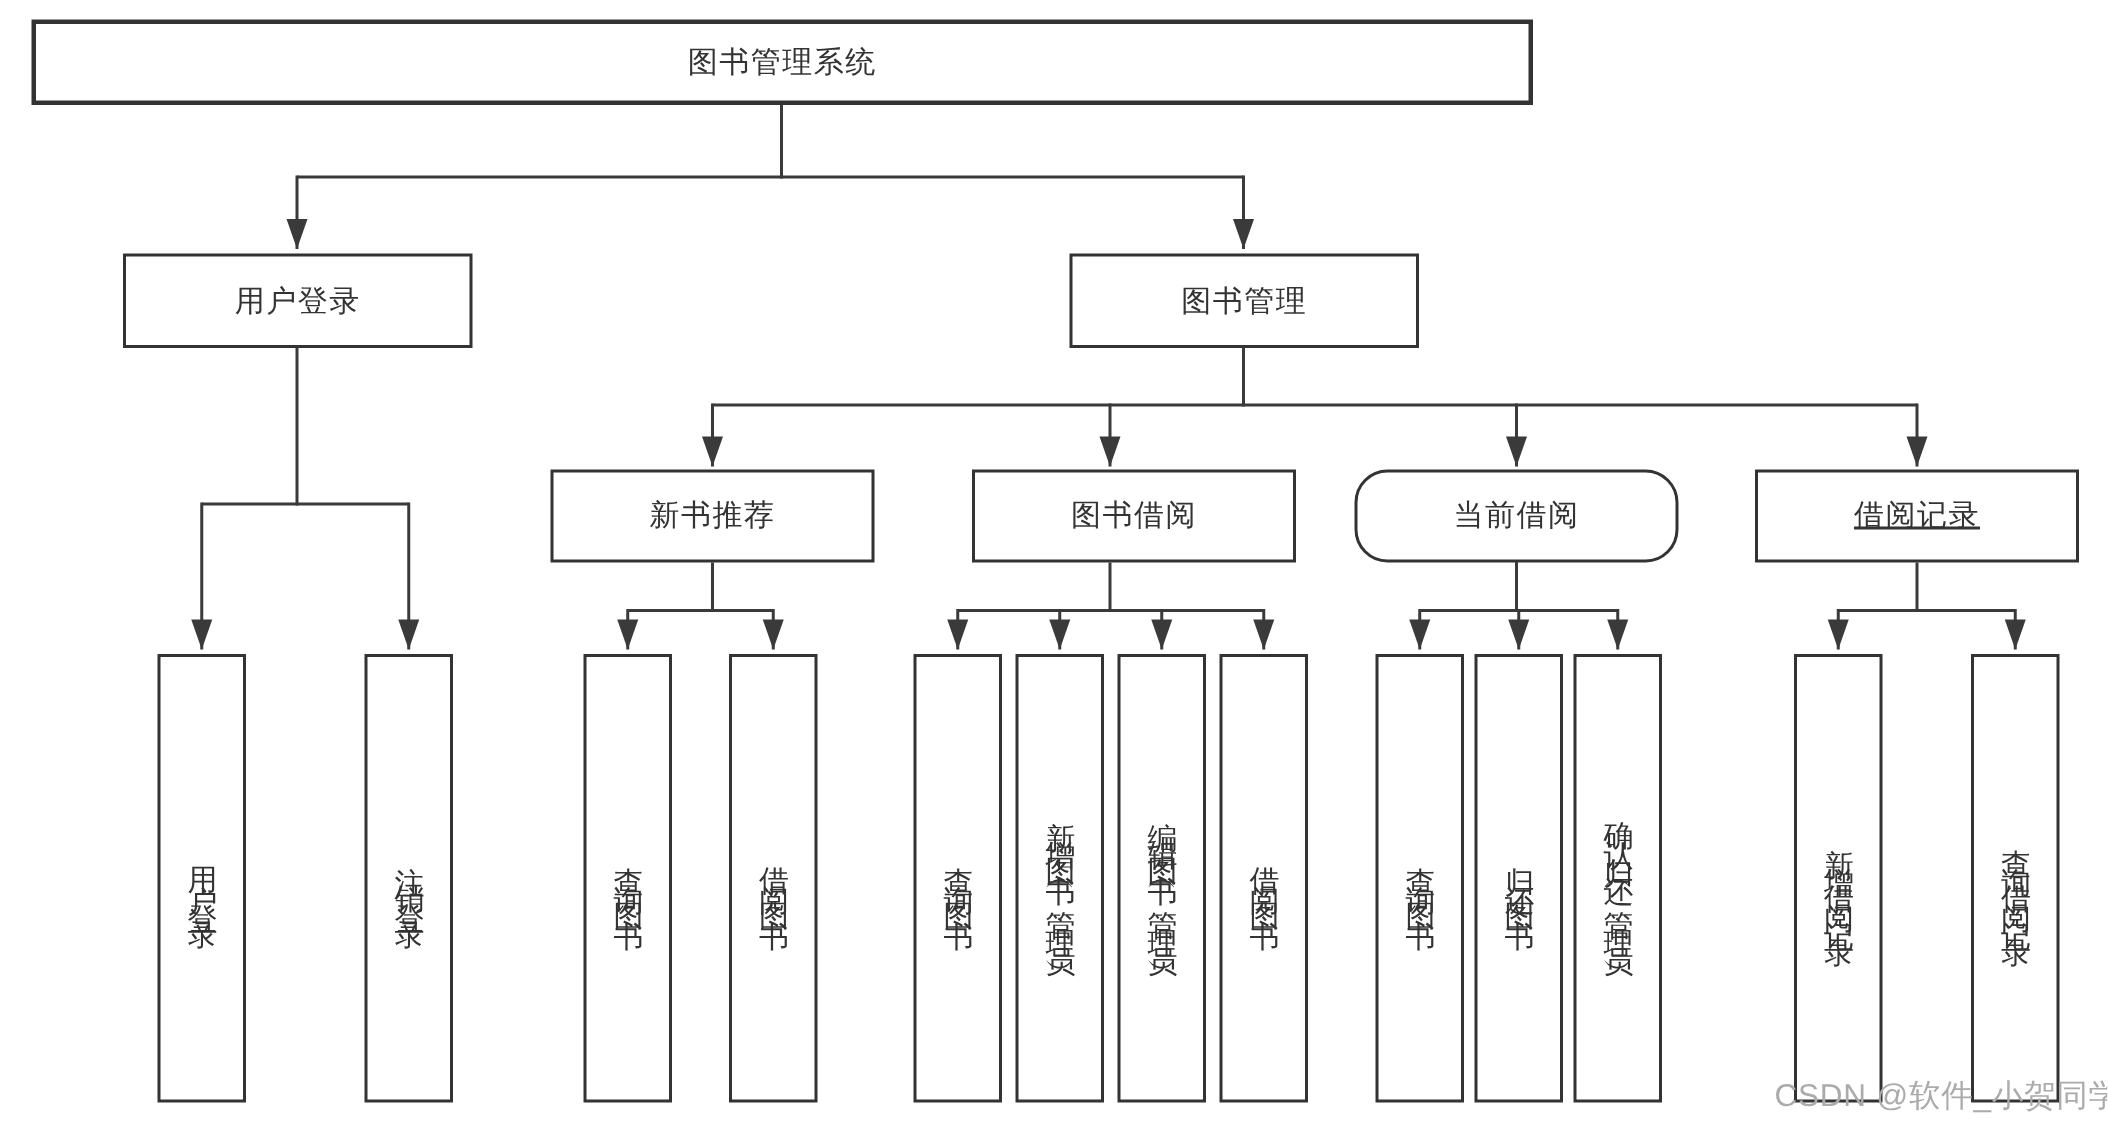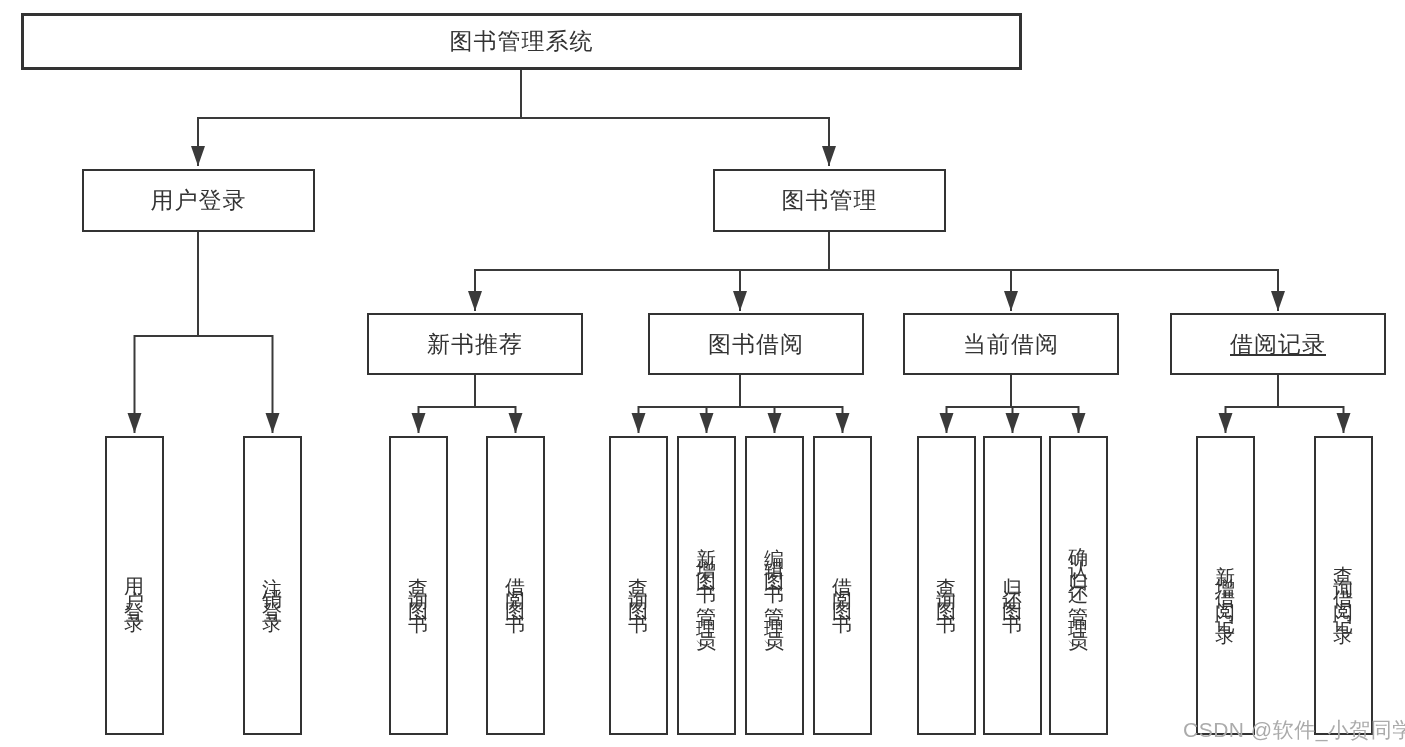--- a/index.html
+++ b/index.html
@@ -5,21 +5,21 @@
   html,body { margin:0; padding:0; background:#ffffff; }
   .canvas {
     position:relative; width:1405px; height:747px; background:#ffffff;
     font-family:"Liberation Sans","DejaVu Sans",sans-serif; overflow:hidden;
   }
   .wires { position:absolute; left:0; top:0; width:1405px; height:747px; }
   .box {
     position:absolute; box-sizing:border-box; background:#ffffff;
     border:2px solid #333333; color:#333333;
     display:flex; align-items:center; justify-content:center;
-    font-size:23px; font-weight:500; letter-spacing:1px; line-height:1;
+    font-size:20px; font-weight:500; letter-spacing:1px; line-height:1;
   }
   .root-box { left:21px; top:13px; width:1001px; height:57px; border-width:3px; }
   .lvl2 { top:169px; width:233px; height:63px; }
   .lvl3 { top:313px; width:216px; height:62px; }
   .vbox {
     top:436px; width:59px; height:299px;
     writing-mode:vertical-rl; text-orientation:mixed;
     letter-spacing:12px; font-size:20px; font-weight:500;
   }
   .watermark {
@@ -81,21 +81,21 @@
     </g>
   </svg>
 
   <div class="box root-box">图书管理系统</div>
 
   <div class="box lvl2" style="left:82px;">用户登录</div>
   <div class="box lvl2" style="left:713px;">图书管理</div>
 
   <div class="box lvl3" style="left:367px;font-family:Liberation Serif, serif;">新书推荐</div>
   <div class="box lvl3" style="left:648px;">图书借阅</div>
-  <div class="box lvl3" style="left:903px;">当前借阅</div>
+  <div class="box lvl3" style="left:903px;border-radius:22px;">当前借阅</div>
   <div class="box lvl3" style="left:1170px;text-decoration:underline;">借阅记录</div>
 
   <div class="box vbox" style="left:105px;">用户登录</div>
   <div class="box vbox" style="left:243px;">注销登录</div>
 
   <div class="box vbox" style="left:389px;">查询图书</div>
   <div class="box vbox" style="left:486px;">借阅图书</div>
 
   <div class="box vbox" style="left:609px;">查询图书</div>
   <div class="box vbox" style="left:677px;">新增图书（管理员）</div>

